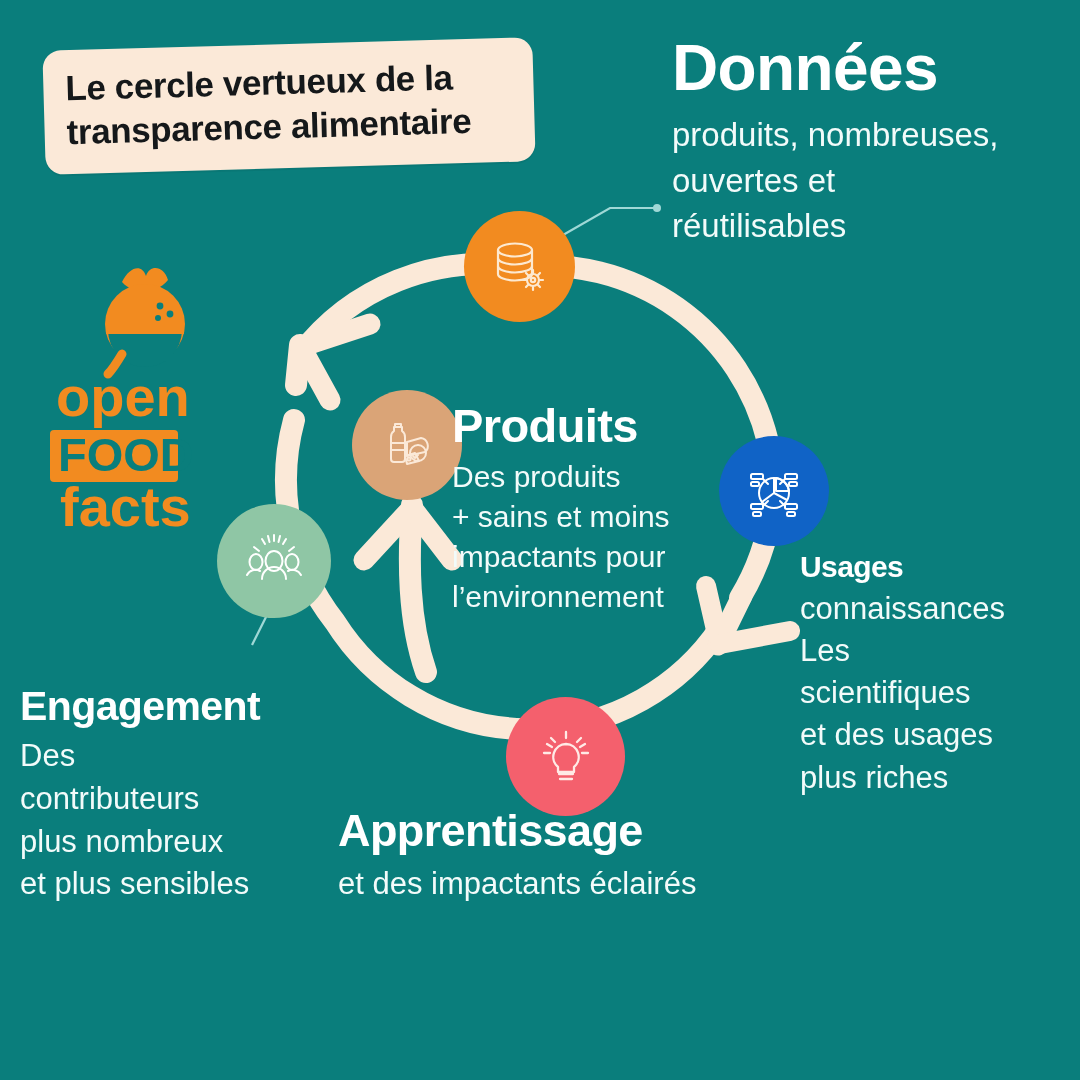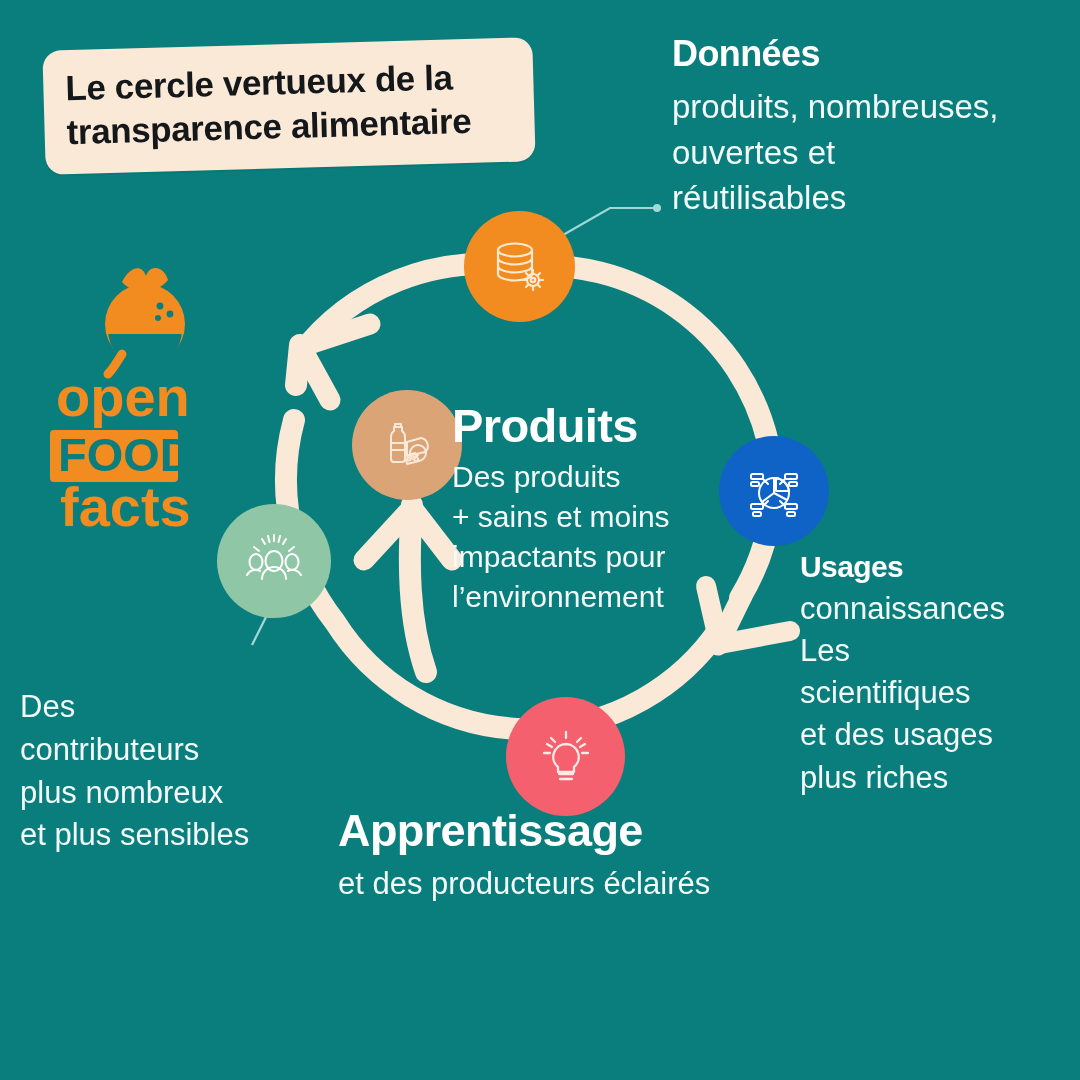--- a/index.html
+++ b/index.html
@@ -49,21 +49,21 @@
   .block{position:absolute;color:#ffffff;}
   .block .h{
     font-weight:700;letter-spacing:-0.6px;color:#ffffff;
   }
   .block .b{
     font-weight:400;color:#f2fbfa;
   }
   .block .b div{white-space:nowrap;}
 
   #txt-donnees{left:672px;top:36px;width:400px;}
-  #txt-donnees .h{font-size:36px;line-height:1.0;margin-bottom:12px;}
+  #txt-donnees .h{font-size:64px;line-height:1.0;margin-bottom:12px;}
   #txt-donnees .b{font-size:33px;line-height:1.38;}
 
   #txt-produits{left:452px;top:402px;width:300px;}
   #txt-produits .h{font-size:47px;line-height:1.0;margin-bottom:8px;}
   #txt-produits .b{font-size:30px;line-height:1.33;}
 
   #txt-usages{left:800px;top:552px;width:280px;}
   #txt-usages .h{font-size:30px;line-height:1.0;margin-bottom:6px;}
   #txt-usages .b{font-size:31px;line-height:1.36;}
 
@@ -236,28 +236,29 @@
     <div class="b">
       <div>connaissances</div>
       <div>Les</div>
       <div>scientifiques</div>
       <div>et des usages</div>
       <div>plus riches</div>
     </div>
   </div>
 
   <div class="block" id="txt-engagement">
+    <div class="h">Engagement</div>
     <div class="b">
       <div>Des</div>
       <div>contributeurs</div>
       <div>plus nombreux</div>
       <div>et plus sensibles</div>
     </div>
   </div>
 
   <div class="block" id="txt-apprentissage">
     <div class="h">Apprentissage</div>
     <div class="b">
-      <div>et des producteurs éclairés</div>
+      <div>et des impactants éclairés</div>
     </div>
   </div>
 
 </div>
 
 </body></html>

